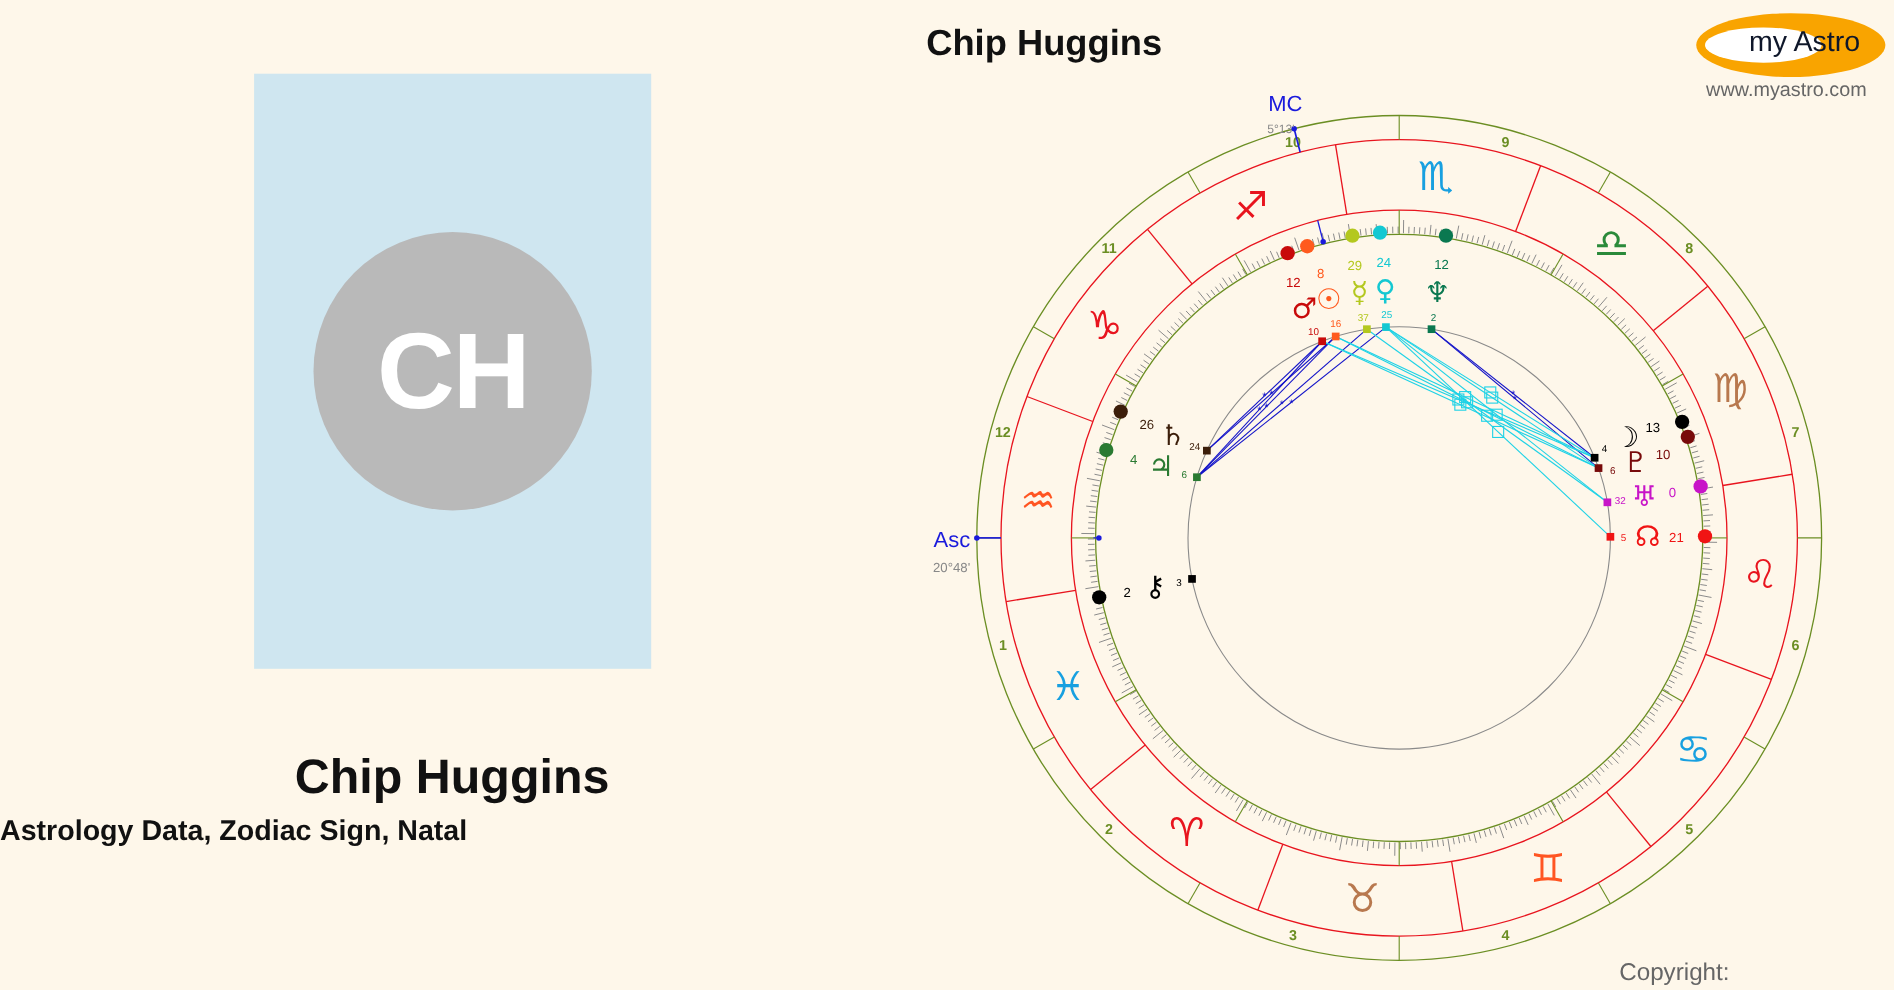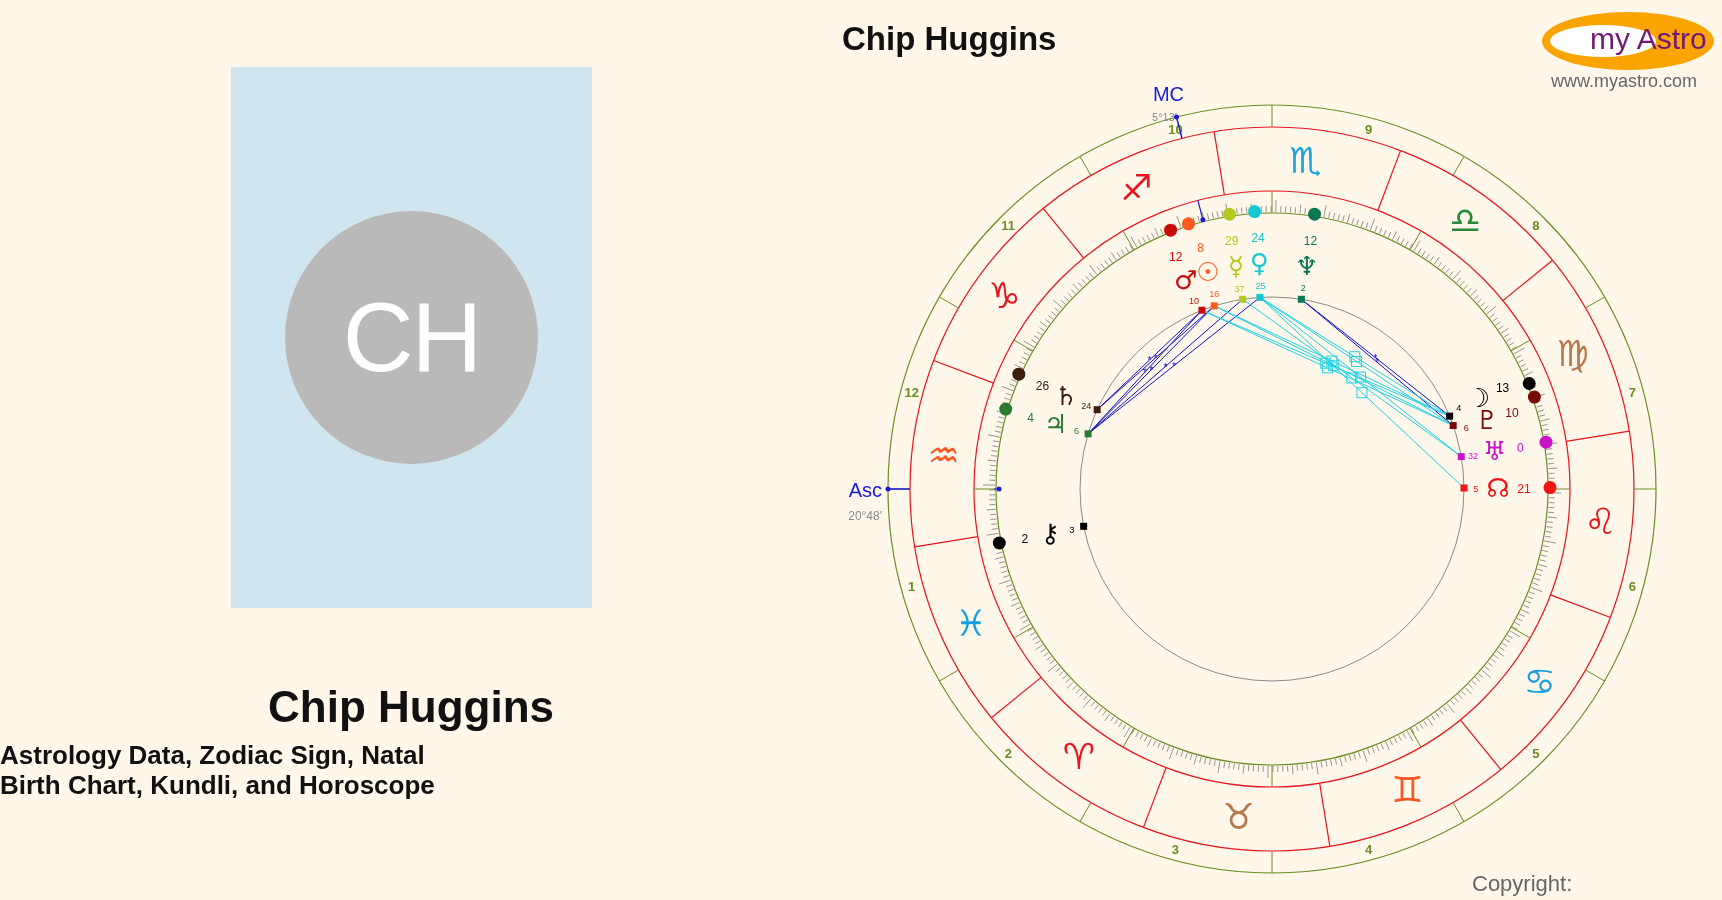--- a/index.html
+++ b/index.html
@@ -9,21 +9,21 @@
     font-family:"Liberation Sans", "DejaVu Sans", sans-serif;
   }
   .photo {
     position:absolute; left:231px; top:67px; width:361px; height:541px;
     background:#cfe6f0;
   }
   .avatar {
     position:absolute; left:285px; top:211px; width:253px; height:253px;
     border-radius:50%; background:#b9b9b9;
     display:flex; align-items:center; justify-content:center;
-    color:#ffffff; font-weight:normal; font-size:98px; letter-spacing:-2px;
+    color:#ffffff; font-weight:bold; font-size:98px; letter-spacing:-2px;
     font-family:"Liberation Sans", sans-serif;
   }
   .name-big {
     position:absolute; left:0; width:822px; top:682px; text-align:center;
     font-size:44px; font-weight:bold; color:#111;
   }
   .subtitle {
     position:absolute; left:0; width:822px; top:740px; text-align:left;
     font-size:26px; font-weight:bold; color:#111; line-height:30px;
   }
@@ -32,42 +32,41 @@
   }
   .logo {
     position:absolute; left:1542px; top:12px; width:172px; height:58px;
     border-radius:50%; background:#f9a400;
   }
   .logo-inner {
     position:absolute; left:8px; top:13px; width:106px; height:32px; border-radius:50%;
     background:#ffffff;
   }
   .logo-text {
-    position:absolute; left:48px; top:10px; font-size:30px; color:#701a75; white-space:nowrap;
+    position:absolute; left:48px; top:10px; font-size:26px; color:#0f172a; white-space:nowrap;
   }
   .logo-url {
     position:absolute; left:1551px; top:71px; font-size:18px; color:#666;text-align:center;
   }
   .copyright {
     position:absolute; left:1472px; top:871px; font-size:22px; color:#666;
   }
   #chart { position:absolute; left:0; top:0; }
   .glyph { font-family:"DejaVu Sans", sans-serif; }
 </style>
 </head>
 <body>
 
 <div class="photo"></div>
 <div class="avatar">
   <span>CH</span>
 </div>
 <div class="name-big">Chip Huggins</div>
 <div class="subtitle">
   <div>Astrology Data, Zodiac Sign, Natal</div>
-  <div>Birth Chart, Kundli, and Horoscope</div>
 </div>
 
 <div class="chart-title">Chip Huggins</div>
 
 <div class="logo">
   <div class="logo-inner"></div>
   <div class="logo-text">my Astro</div>
 </div>
 <div class="logo-url">www.myastro.com</div>
 

